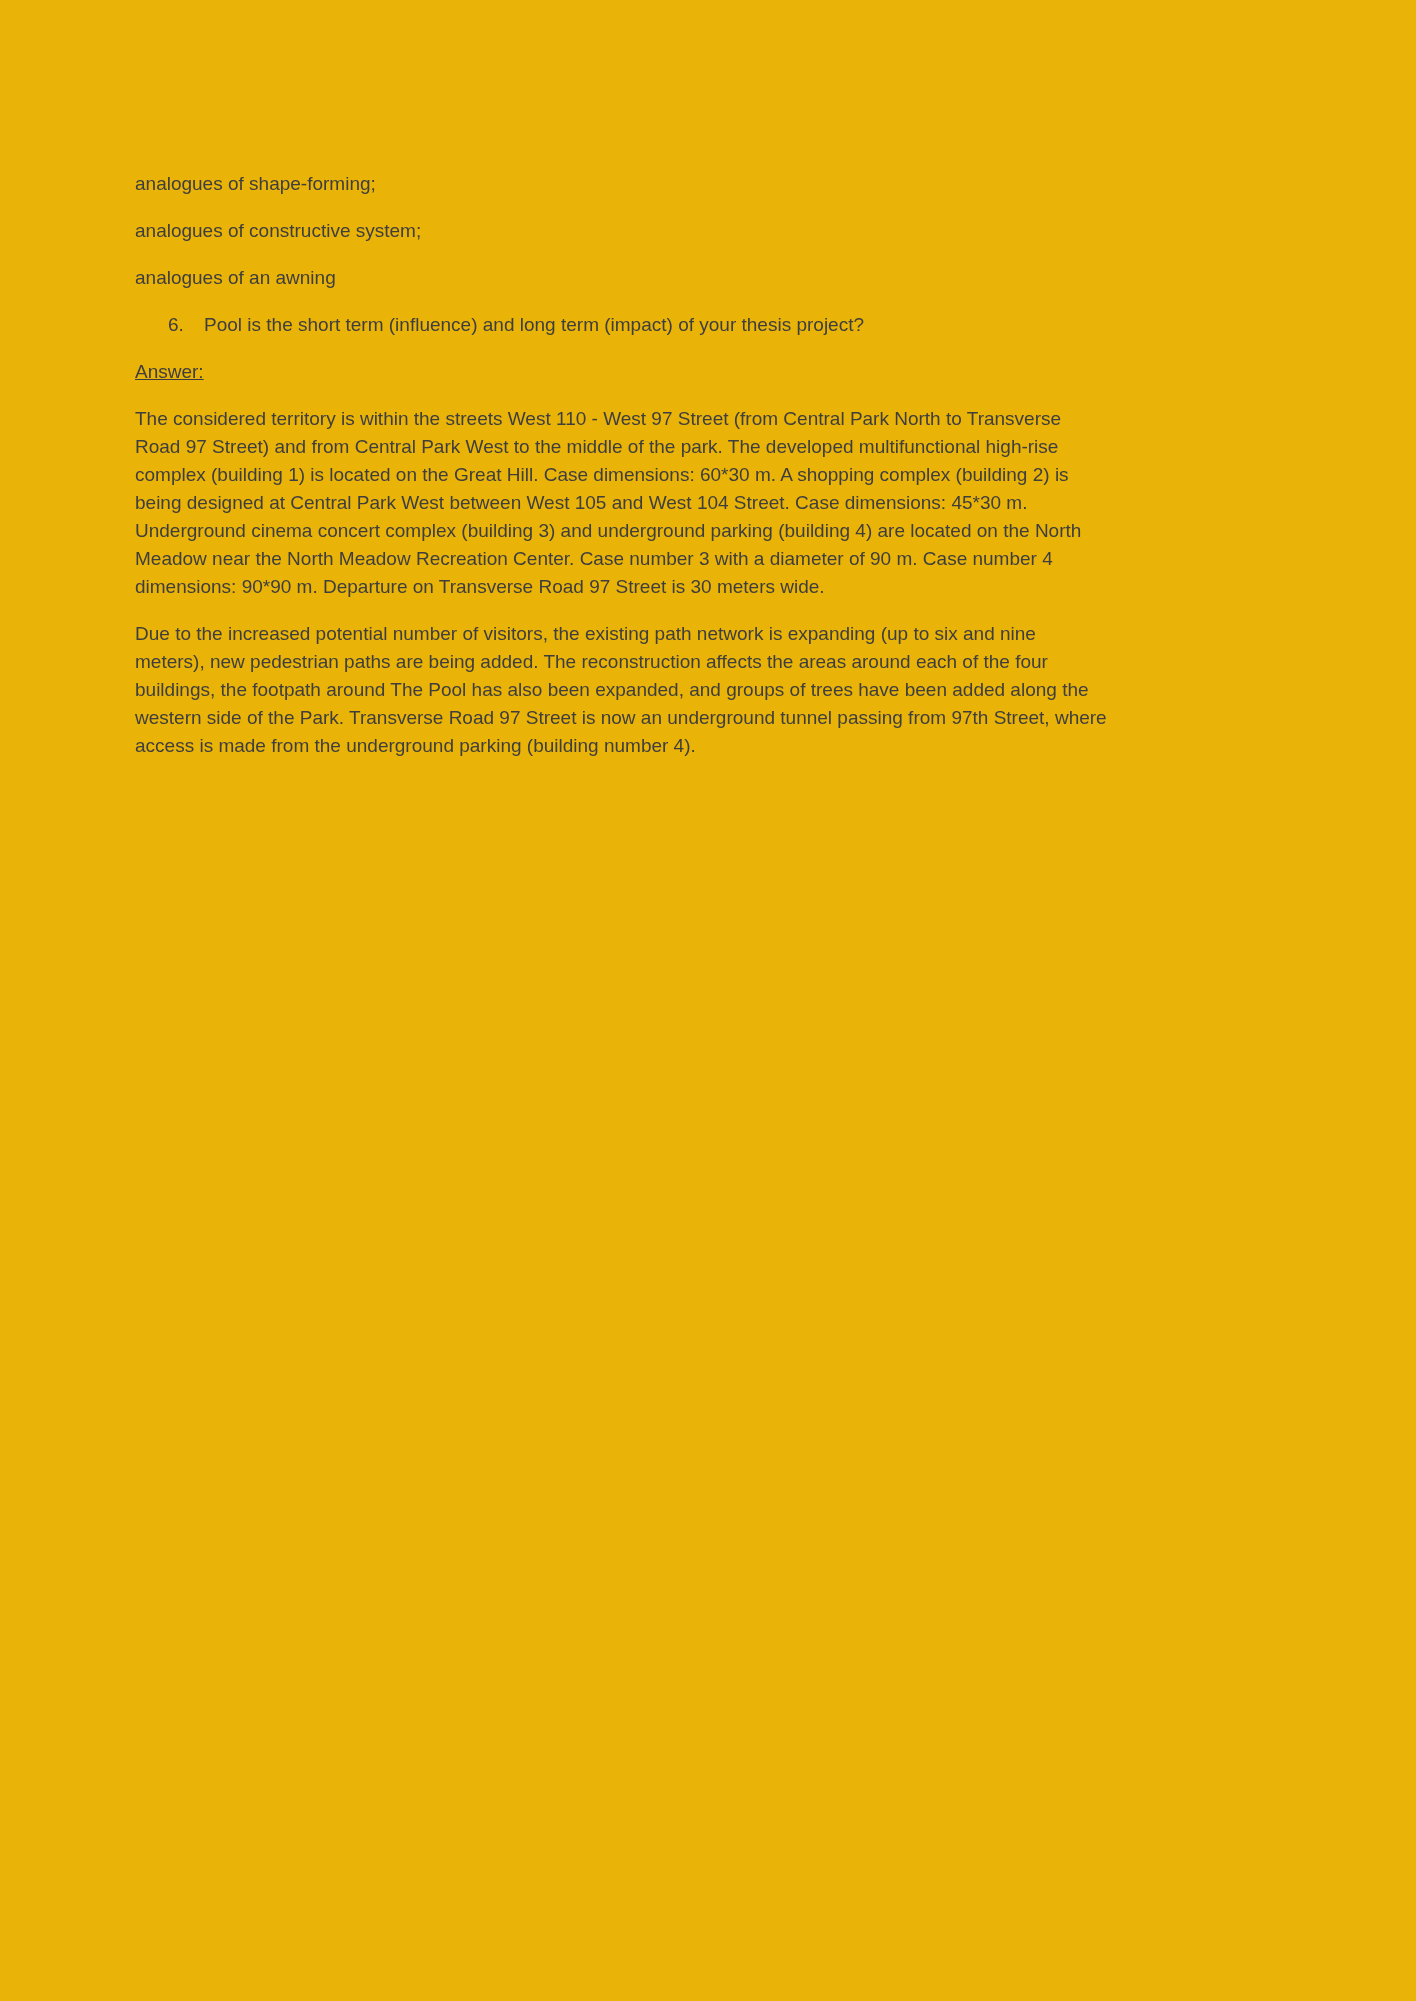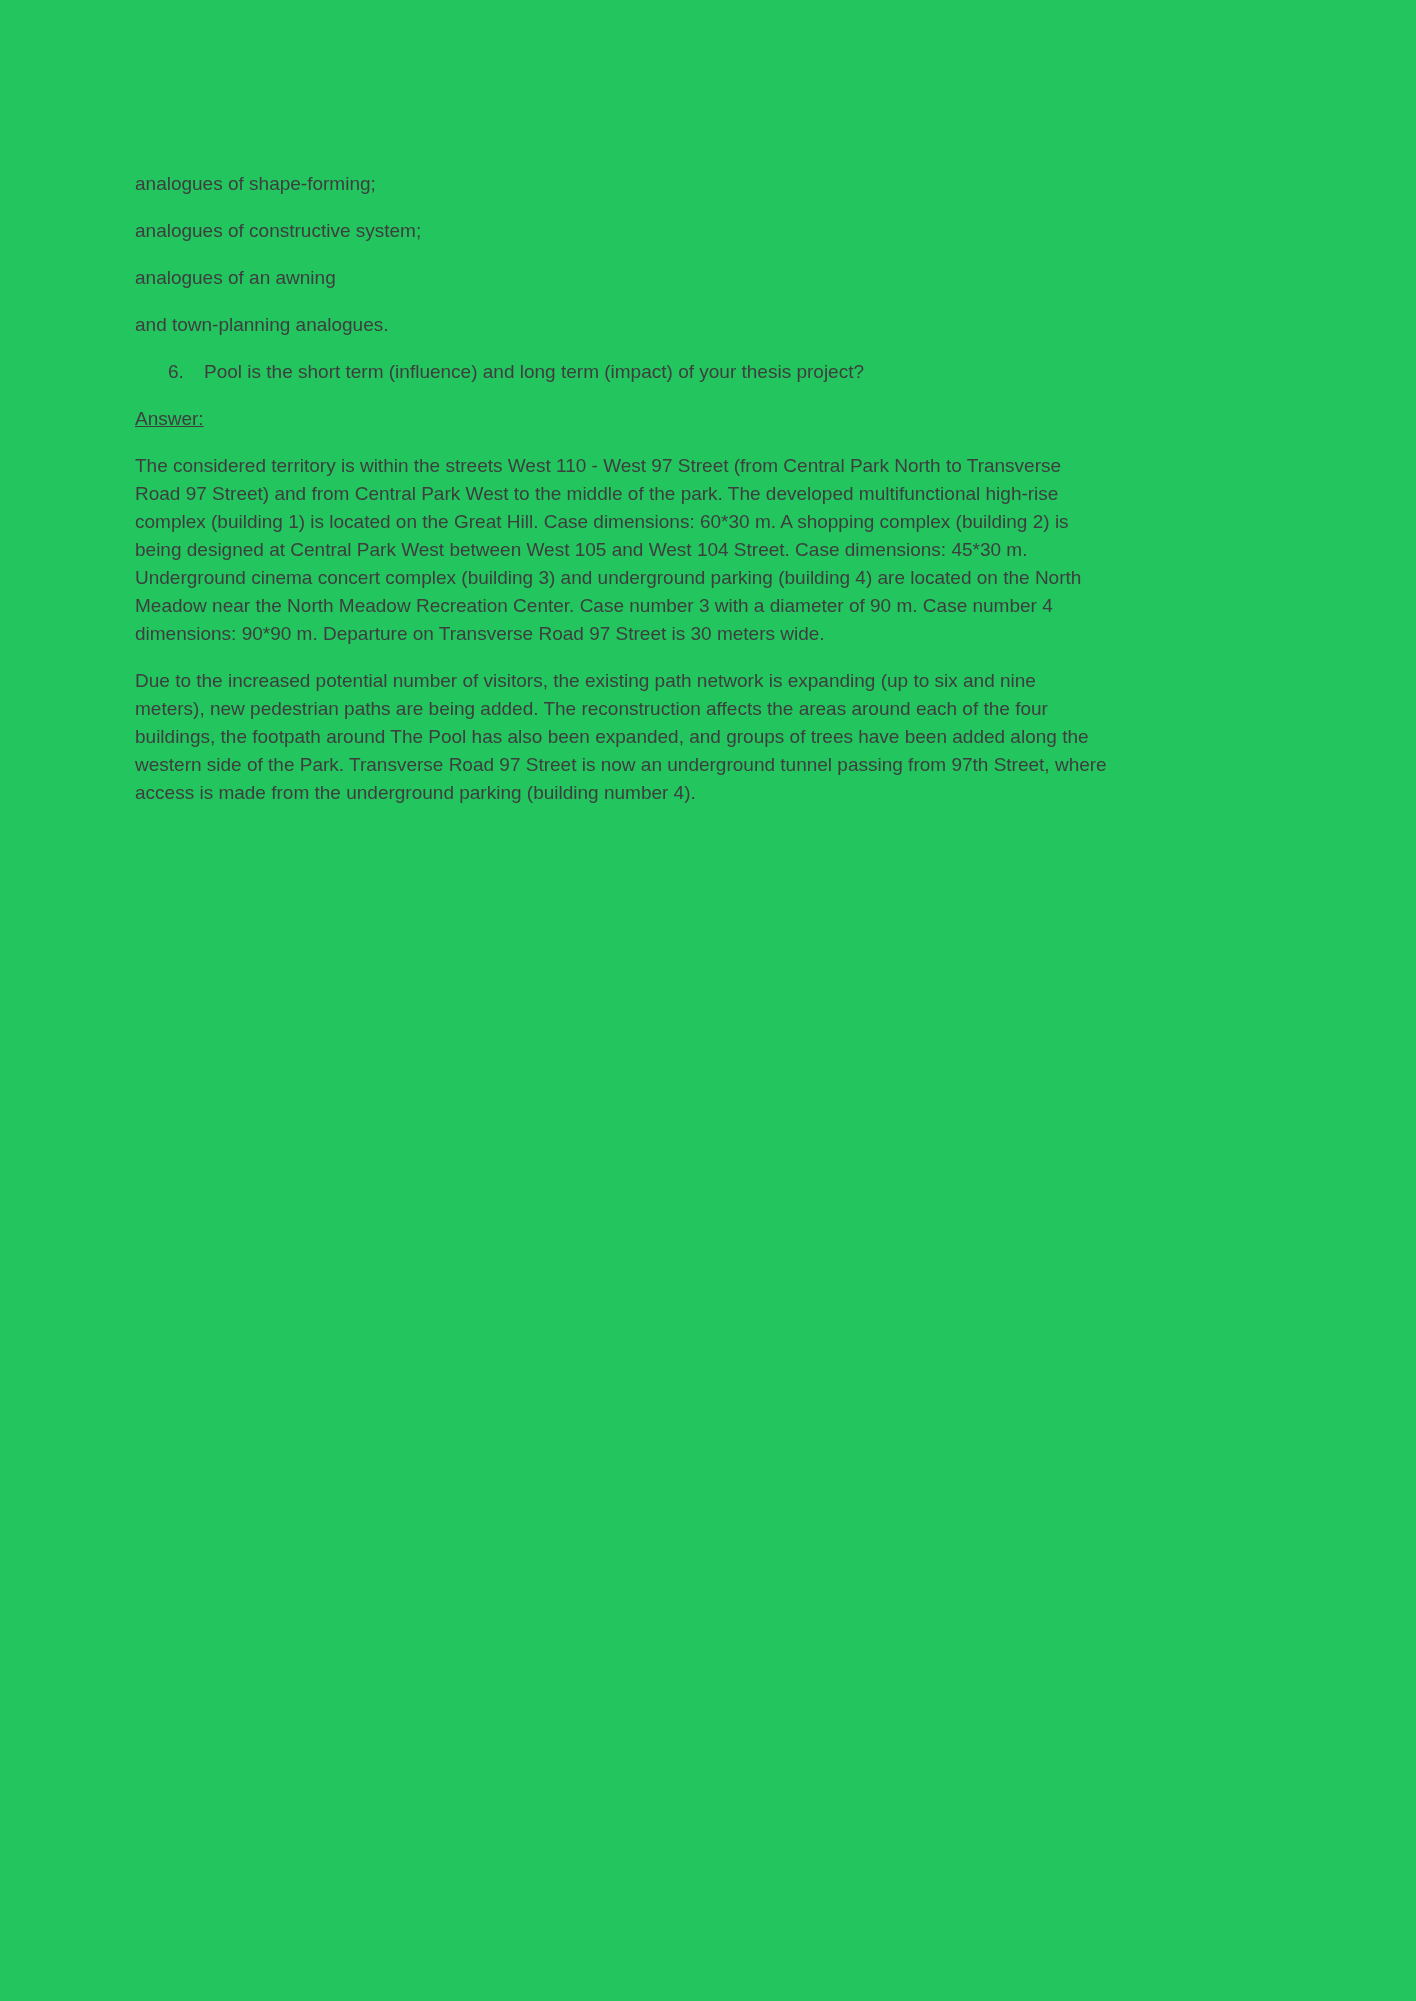--- a/index.html
+++ b/index.html
@@ -10,21 +10,21 @@
   body {
     width: 1416px;
     height: 2001px;
     overflow: hidden;
     font-family: "Liberation Sans", sans-serif;
     color: #3e3e3e;
   }
   .page {
     width: 1416px;
     height: 2001px;
-    background: #22c55e;
+    background: #eab308;
     box-sizing: border-box;
   }
   .content {
     padding: 170px 40px 0 135px;
     box-sizing: border-box;
   }
   .content p {
     margin: 0 0 19px 0;
     font-size: 19px;
     line-height: 28px;
@@ -54,21 +54,20 @@
 
 <div class="page">
   <div class="content">
 
     <p>analogues of shape-forming;</p>
 
     <p>analogues of constructive system;</p>
 
     <p>analogues of an awning</p>
 
-    <p>and town-planning analogues.</p>
 
     <p class="q-item">
       <span class="q-num">6.</span>
       <span>Pool is the short term (influence) and long term (impact) of your thesis project?</span>
     </p>
 
     <p class="answer-label">Answer:</p>
 
     <p class="para">The considered territory is within the streets West 110 - West 97 Street (from Central Park North to Transverse
 Road 97 Street) and from Central Park West to the middle of the park. The developed multifunctional high-rise

